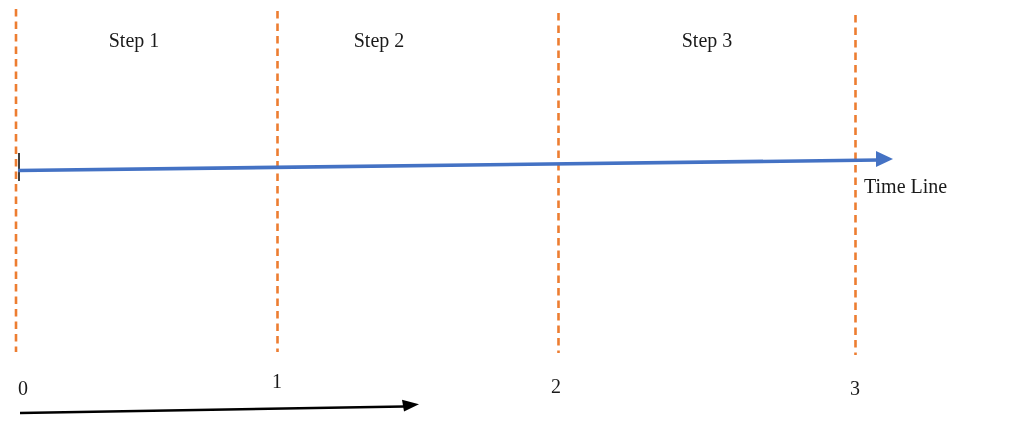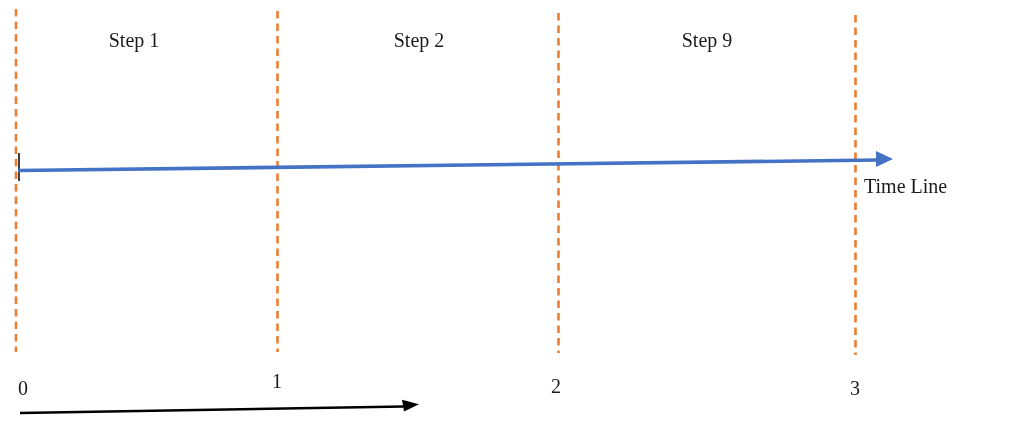--- a/index.html
+++ b/index.html
@@ -47,22 +47,22 @@
     <line x1="19" y1="153" x2="19" y2="181" stroke-width="2" stroke="#404040"></line>
 
     <line x1="18" y1="170.5" x2="879" y2="160" stroke-width="3.6" fill="none" stroke="#4472C4"></line>
     <polygon points="893,159 876,151 876,167" stroke="none" fill="#4472C4"></polygon>
 
     <line x1="20" y1="413" x2="404" y2="406.5" stroke-width="2.6" fill="none" stroke="#000000"></line>
     <polygon points="419,404.2 402,399.8 404,411.5" stroke="none" fill="#000000"></polygon>
   </svg>
 
   <span class="lbl step-label" style="left:134px">Step 1</span>
-  <span class="lbl step-label" style="left:419px">Step 2</span>
-  <span class="lbl step-label" style="left:707px">Step 9</span>
+  <span class="lbl step-label" style="left:379px">Step 2</span>
+  <span class="lbl step-label" style="left:707px">Step 3</span>
 
   <span class="lbl tick-label" style="left:23px;top:378px">0</span>
   <span class="lbl tick-label" style="left:277px;top:371px">1</span>
   <span class="lbl tick-label" style="left:556px;top:376px">2</span>
   <span class="lbl tick-label" style="left:855px;top:378px">3</span>
 
   <span class="lbl timeline-label">Time Line</span>
 
 </div>
 

